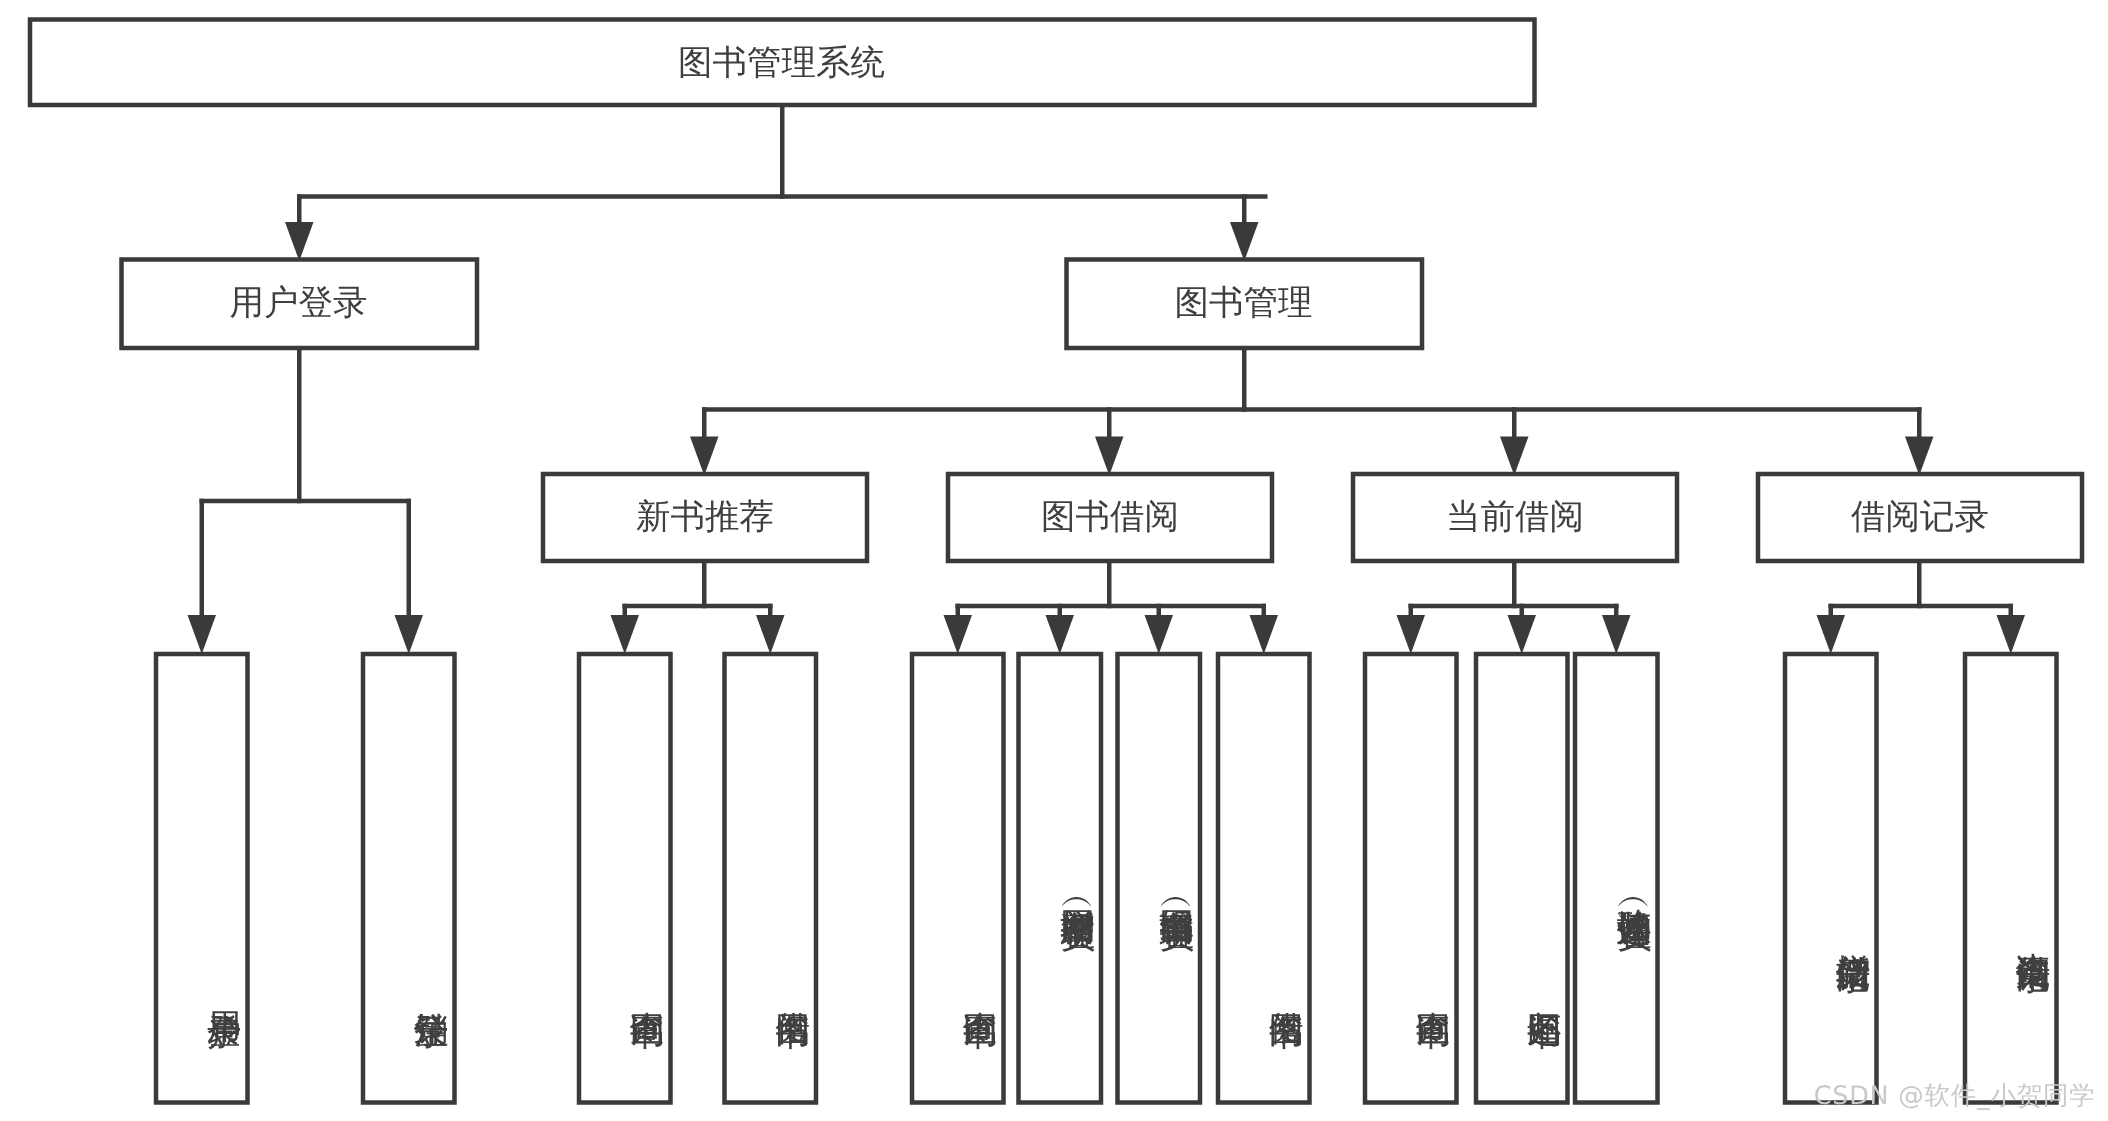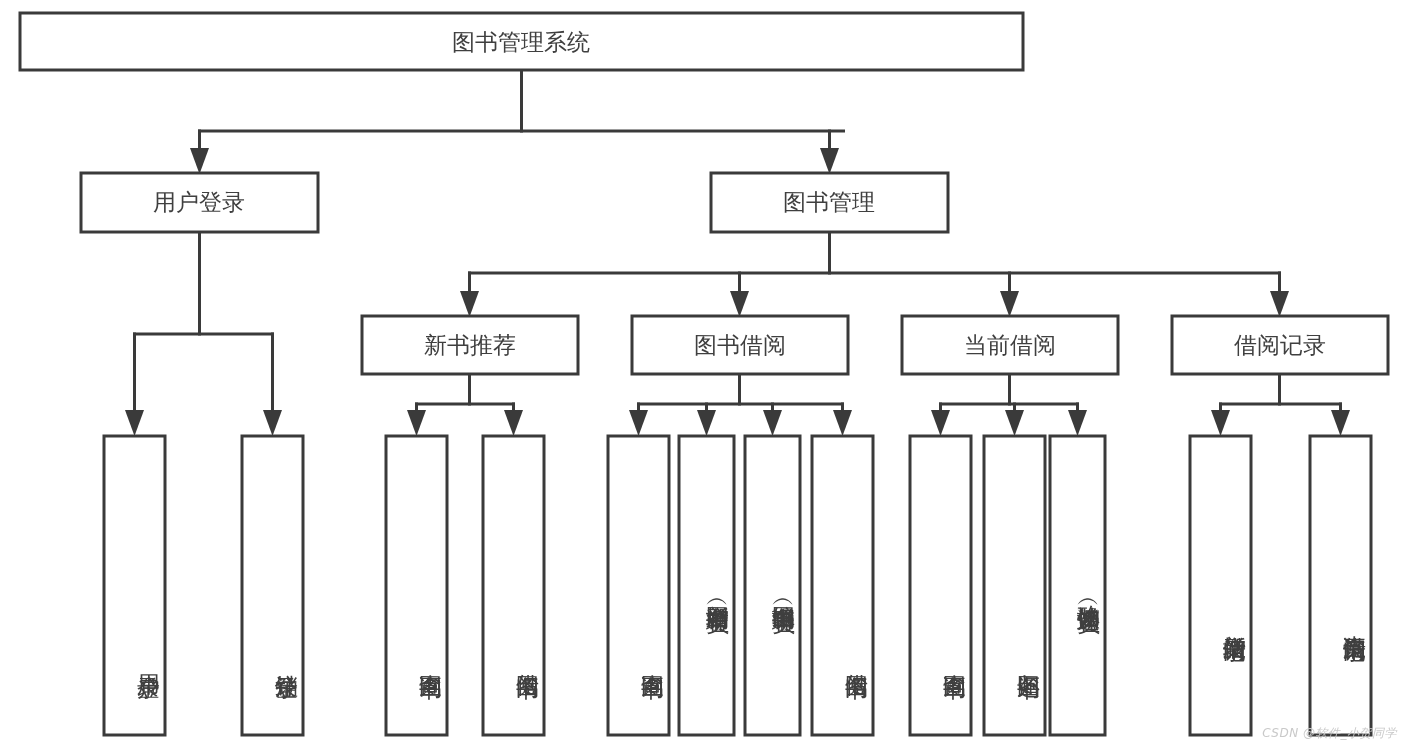--- a/index.html
+++ b/index.html
@@ -63,25 +63,24 @@
   }
   .arrow-head {
     fill: #3a3a3a;
     stroke: none;
   }
   .watermark {
     position: absolute;
     right: 8px;
     bottom: 5px;
     color: #c9c9c9;
-    font-size: 12px;
+    font-size: 17px;
     font-family: "DejaVu Sans", "Liberation Sans", sans-serif;
     white-space: nowrap;
     letter-spacing: 0.5px;
-    font-style: italic;
   }
 </style>
 </head>
 <body>
 
 <div id="diagram-root">
 
   <svg id="flowchart" viewBox="0 0 1405 747">
 
     <g>

